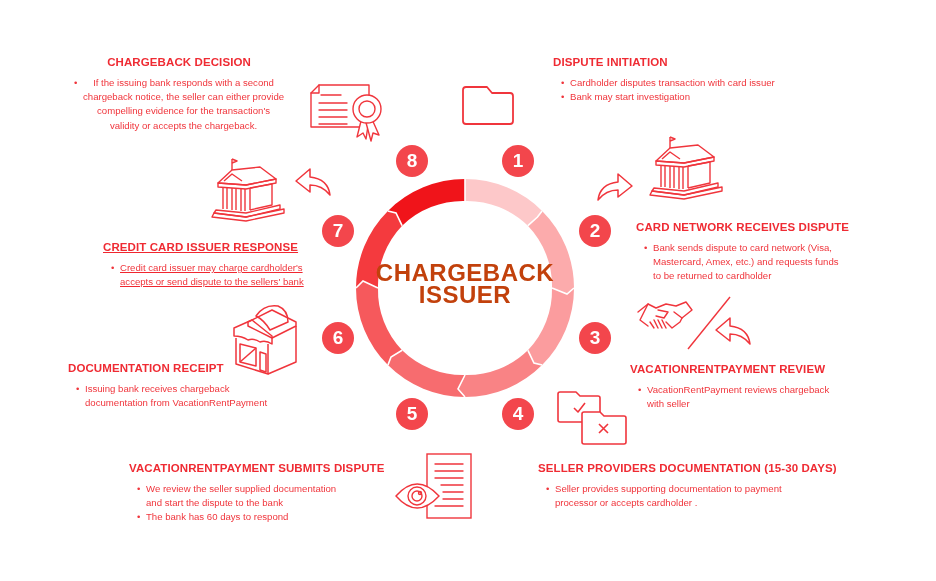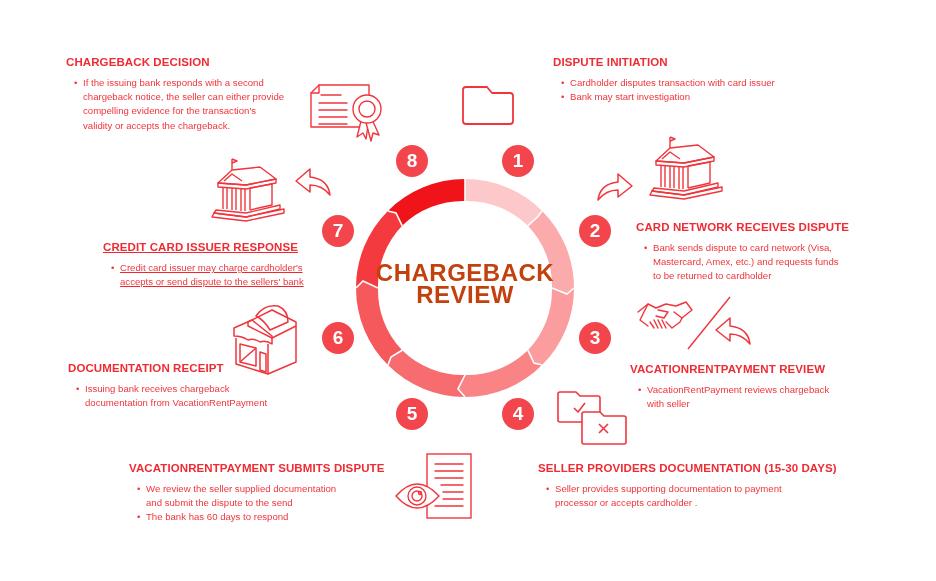--- a/index.html
+++ b/index.html
@@ -39,21 +39,21 @@
     <path d="M465,397 L458,389 L465,375"></path>
     <path d="M387.9,365.1 L391,357 L402.1,350.3"></path>
     <path d="M356,288 L363,281 L378,288"></path>
     <path d="M387.9,210.9 L396,213 L402.1,225.7"></path>
     <path d="M465,179 L465,201"></path>
   </g>
 </svg>
 
 <div class="center-title">
   <div>CHARGEBACK</div>
-  <div>REVIEW</div>
+  <div>ISSUER</div>
 </div>
 
 <div class="num" style="left:502px;top:145px;">1</div>
 <div class="num" style="left:579px;top:215px;">2</div>
 <div class="num" style="left:579px;top:322px;">3</div>
 <div class="num" style="left:502px;top:398px;">4</div>
 <div class="num" style="left:396px;top:398px;">5</div>
 <div class="num" style="left:322px;top:322px;">6</div>
 <div class="num" style="left:322px;top:215px;">7</div>
 <div class="num" style="left:396px;top:145px;">8</div>
@@ -95,21 +95,21 @@
       <span>processor or accepts cardholder .</span>
     </li>
   </ul>
 </div>
 
 <div class="block" style="left:129px;top:462px;">
   <h3>VACATIONRENTPAYMENT SUBMITS DISPUTE</h3>
   <ul>
     <li>
       <span>We review the seller supplied documentation</span><br>
-      <span>and submit the dispute to the send</span>
+      <span>and start the dispute to the bank</span>
     </li>
     <li>The bank has 60 days to respond</li>
   </ul>
 </div>
 
 <div class="block" style="left:68px;top:362px;">
   <h3>DOCUMENTATION RECEIPT</h3>
   <ul>
     <li>
       <span>Issuing bank receives chargeback</span><br>
@@ -121,21 +121,21 @@
 <div class="block" style="left:103px;top:241px;text-decoration:underline;">
   <h3>CREDIT CARD ISSUER RESPONSE</h3>
   <ul>
     <li>
       <span>Credit card issuer may charge cardholder's</span><br>
       <span>accepts or send dispute to the sellers' bank</span>
     </li>
   </ul>
 </div>
 
-<div class="block" style="left:66px;top:56px;">
+<div class="block" style="left:66px;top:56px;text-align:center;">
   <h3>CHARGEBACK DECISION</h3>
   <ul>
     <li>
       <span>If the issuing bank responds with a second</span><br>
       <span>chargeback notice, the seller can either provide</span><br>
       <span>compelling evidence for the transaction's</span><br>
       <span>validity or accepts the chargeback.</span>
     </li>
   </ul>
 </div>

